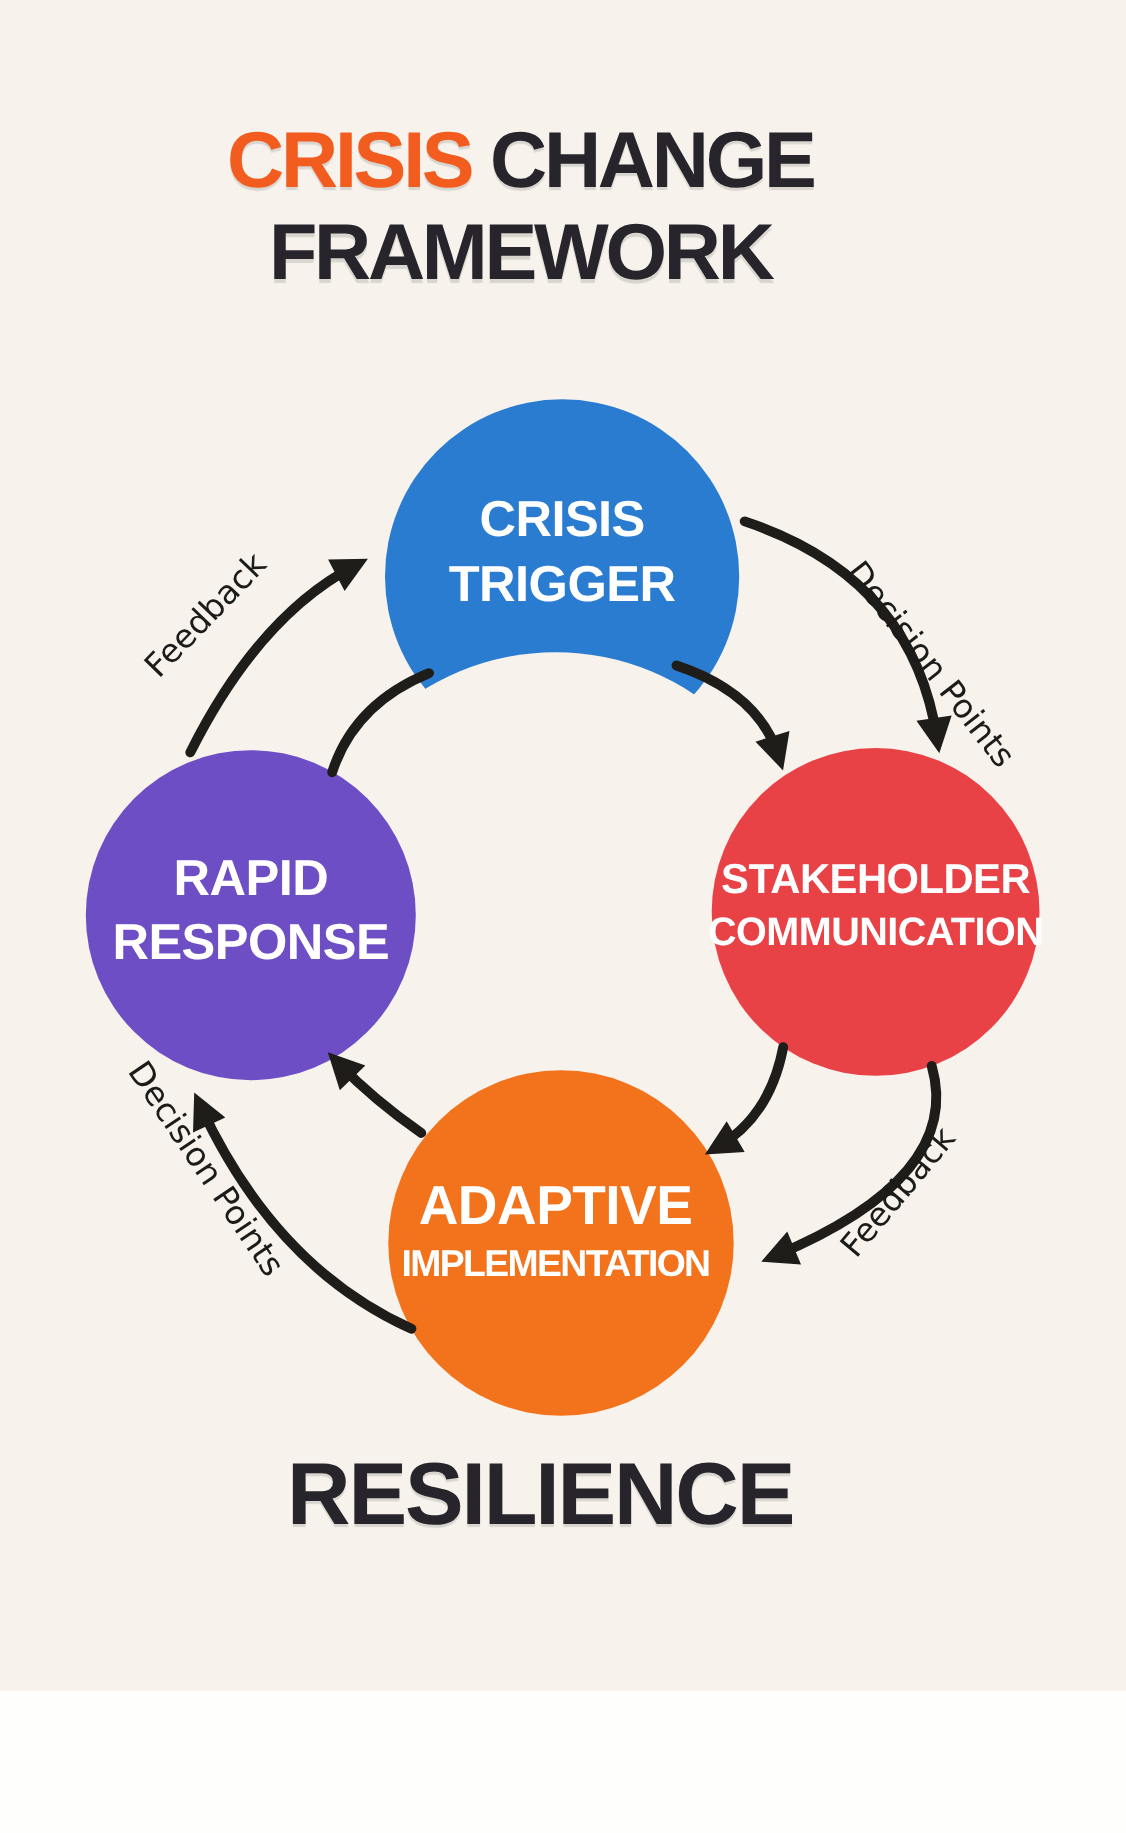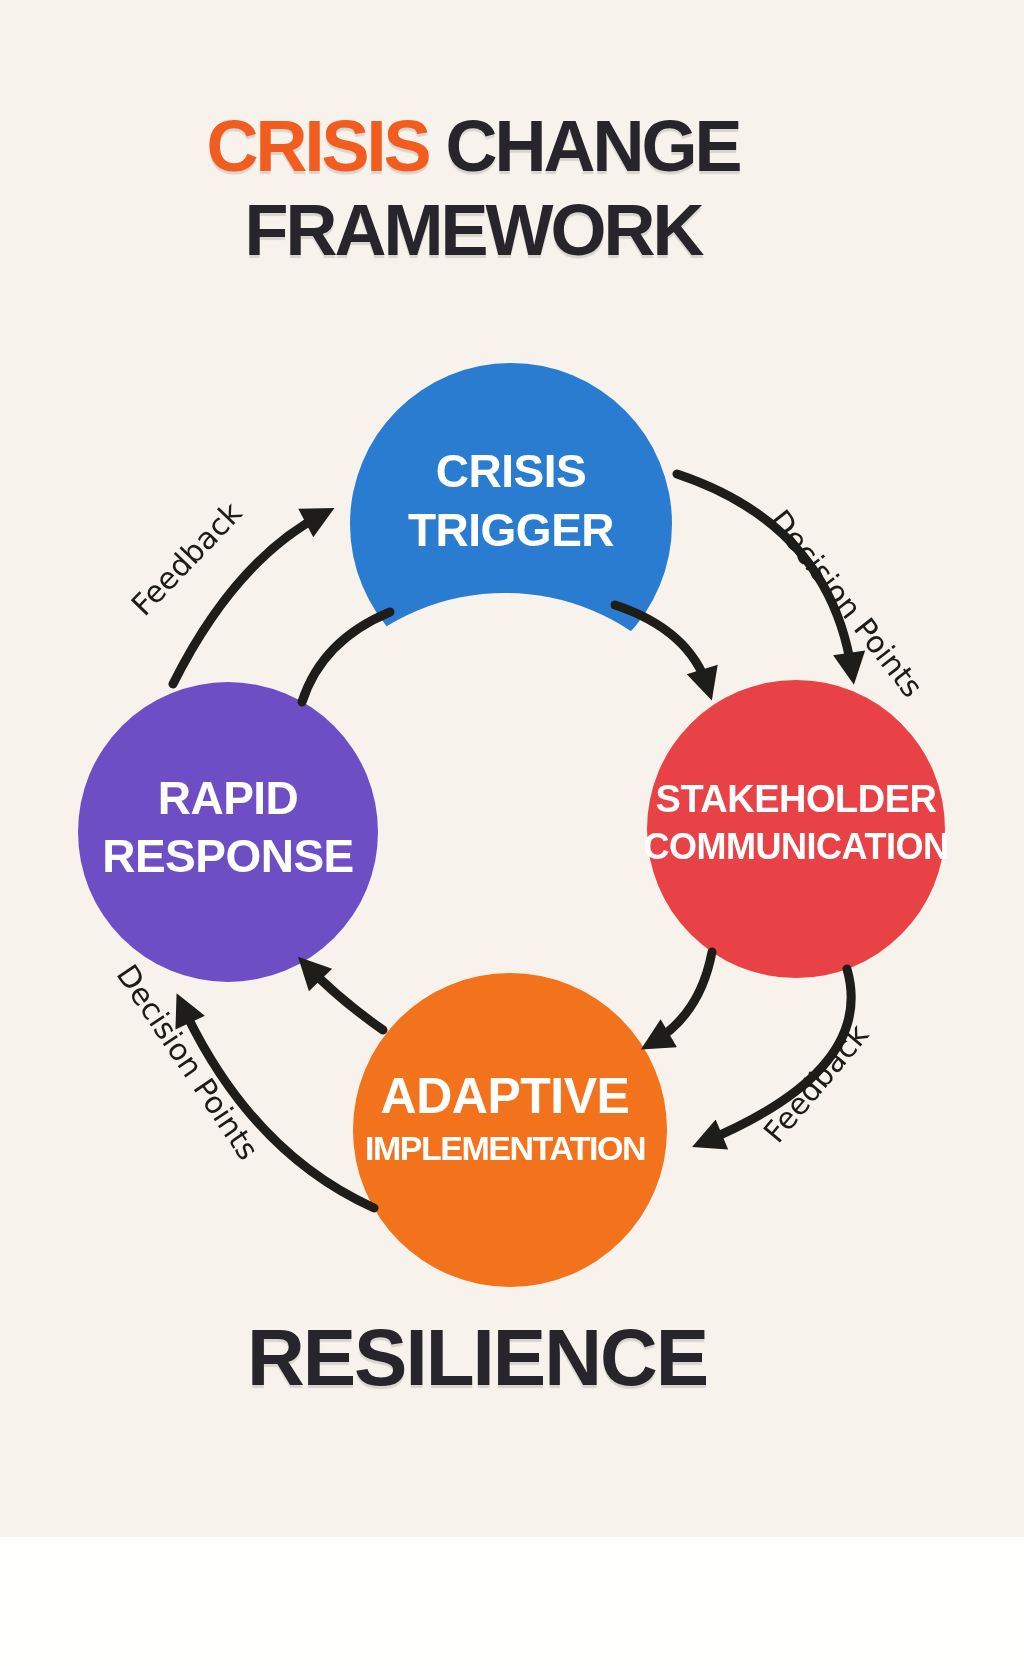--- a/index.html
+++ b/index.html
@@ -25,21 +25,21 @@
   .s50{font-size:50px;}
   .s38{font-size:38px;}
   .s36{font-size:36px;}
   .s34{font-size:34px;letter-spacing:-1.5px;}
   .flow{
     fill:#1b1b19;font-family:"DejaVu Sans","Liberation Sans",sans-serif;
     font-size:30px;font-weight:500;text-anchor:middle;
   }
   .arrow{fill:none;stroke:#1f1d1a;stroke-width:9;stroke-linecap:round;}
   .subtitle{
-    position:absolute;top:1312px;left:0;width:954px;
+    position:absolute;top:1312px;left:14px;width:954px;
     text-align:center;line-height:92px;
     font-weight:800;font-size:80px;letter-spacing:-2px;
     color:#27252B;
     text-shadow:0 3px 1px rgba(30,30,30,0.14);
   }
   .footer-strip{
     position:absolute;left:0;top:1537px;width:1024px;height:129px;
     background:#FEFEFD;
   }
 </style>

